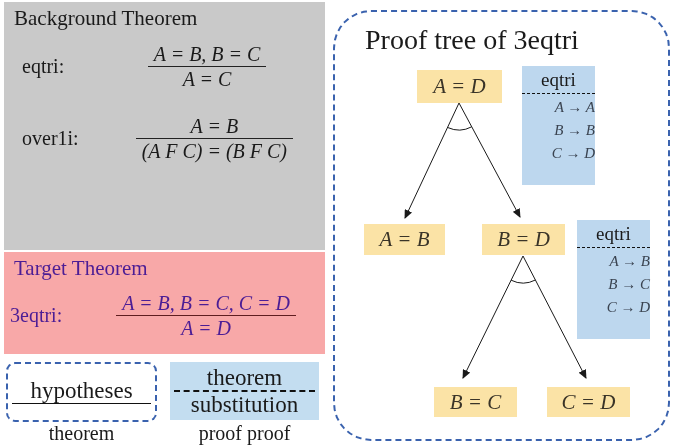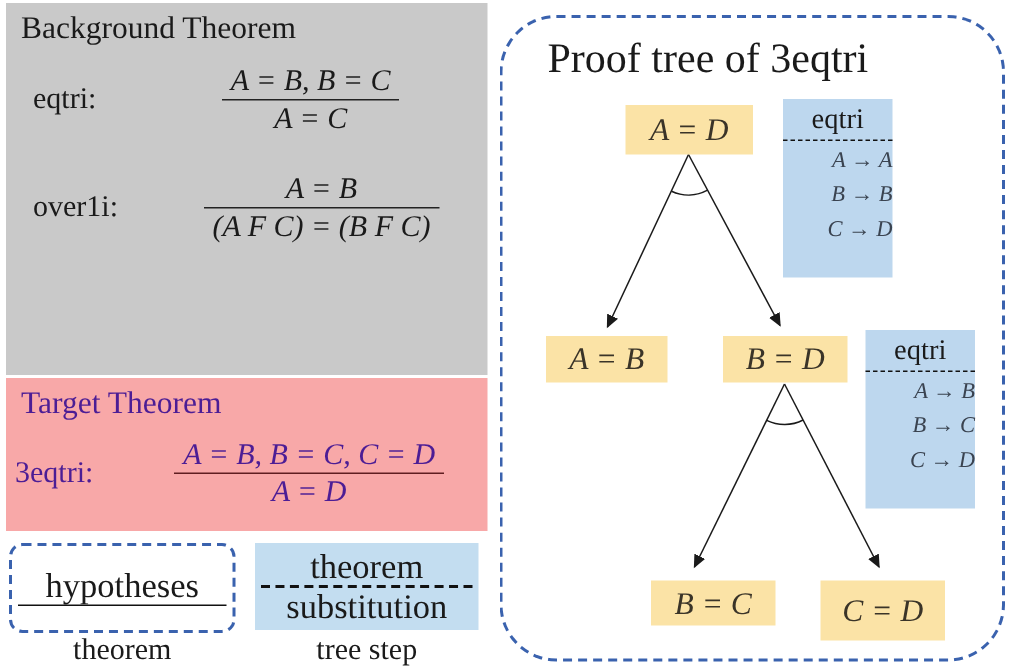--- a/index.html
+++ b/index.html
@@ -42,21 +42,21 @@
   .proof-panel{position:absolute;left:333px;top:10px;width:337px;height:431px;
     border:2.5px dashed #3a62ae;border-radius:38px;box-sizing:border-box;}
   .proof-title{position:absolute;left:30px;top:12px;font-size:28px;white-space:nowrap;}
   .tree-svg{position:absolute;left:0;top:0;width:337px;height:431px;}
   .node{position:absolute;background:#fbe3a6;display:flex;align-items:center;justify-content:center;
     font-style:italic;font-size:21px;color:#3a3428;white-space:nowrap;}
   .node-root{left:82px;top:58px;width:85px;height:33px;}
   .node-left{left:29px;top:212px;width:81px;height:31px;}
   .node-mid{left:147px;top:212px;width:83px;height:31px;}
   .node-leaf-l{left:84px;top:375px;width:83px;height:30px;margin-left:15px;}
-  .node-leaf-r{left:212px;top:375px;width:83px;height:40px;}
+  .node-leaf-r{left:212px;top:375px;width:83px;height:30px;}
   .step-box{position:absolute;width:73px;background:#bdd7ee;padding:2px 0 20px 0;text-align:center;}
   .step1{left:187px;top:54px;}
   .step2{left:242px;top:208px;}
   .step-name{font-size:19px;line-height:24px;}
   .step-divider{border-top:1.8px dashed #111;margin:1px 0 2px 0;}
   .sub-line{font-style:italic;font-size:15px;line-height:23px;color:#3a4350;white-space:nowrap;text-align:right;}
 </style>
 </head>
 <body>
 
@@ -100,21 +100,21 @@
     <div class="legend-line">hypotheses</div>
     <div class="solid-divider"></div>
   </div>
   <div class="legend-caption cap-theorem">theorem</div>
 
   <div class="legend-step">
     <div class="legend-line">theorem</div>
     <div class="dashed-divider"></div>
     <div class="legend-line">substitution</div>
   </div>
-  <div class="legend-caption cap-step">tree step</div>
+  <div class="legend-caption cap-step">proof proof</div>
 
   <div class="proof-panel">
     <div class="proof-title">Proof tree of 3eqtri</div>
 
     <svg class="tree-svg" viewBox="0 0 337 431">
       <defs>
         <marker id="arr" markerWidth="10" markerHeight="8" refX="8" refY="4" orient="auto" markerUnits="userSpaceOnUse">
           <path d="M0,0 L9,4 L0,8 Z" fill="#1a1a1a"></path>
         </marker>
       </defs>

